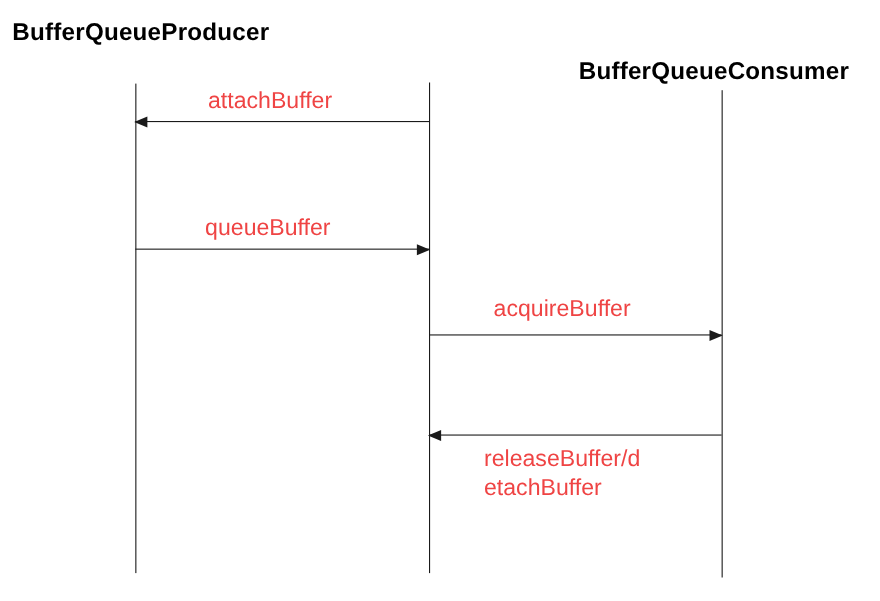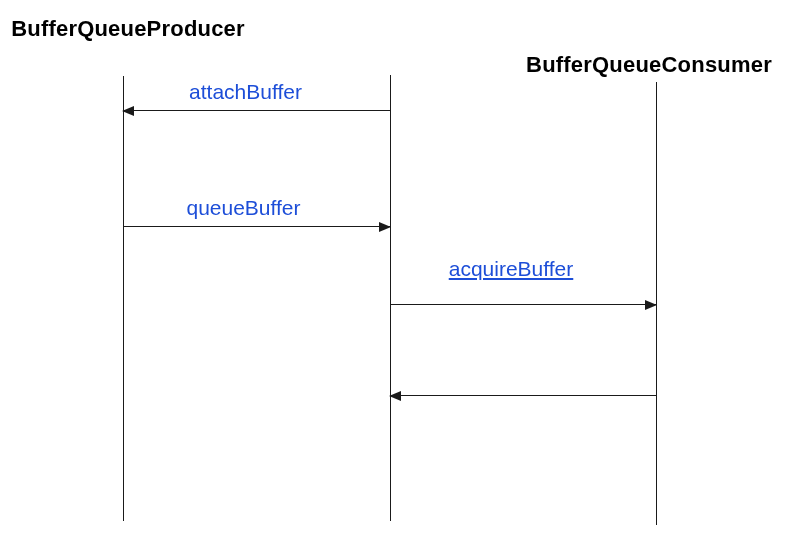--- a/index.html
+++ b/index.html
@@ -67,26 +67,26 @@
   .arrowhead.head-right {
     right: -1px;
     border-left: 12px solid #1a1a1a;
   }
 
   
   .msg-label {
     position: absolute;
     font-size: 21px;
     line-height: 26px;
-    color: #1d4ed8;
+    color: #ef4444;
     white-space: nowrap;
   }
   .lab1 { left: 112px; width: 267px; top: 79px;  text-align: center; }
   .lab2 { left: 110px; width: 267px; top: 195px; text-align: center; }
-  .lab3 { left: 378px; width: 266px; top: 256px; text-align: center; text-decoration: underline; }
+  .lab3 { left: 378px; width: 266px; top: 268px; text-align: center; }
   .lab4 { left: 440px; top: 405px; text-align: left; }
 </style>
 </head>
 <body>
 
 <div class="canvas">
 
   <div class="participant-label p-producer">BufferQueueProducer</div>
   <div class="participant-label p-consumer">BufferQueueConsumer</div>
 
@@ -105,14 +105,18 @@
   <div class="msg-label lab2">queueBuffer</div>
 
   <div class="msg-line m3">
     <div class="arrowhead head-right"></div>
   </div>
   <div class="msg-label lab3">acquireBuffer</div>
 
   <div class="msg-line m4">
     <div class="arrowhead head-left"></div>
   </div>
+  <div class="msg-label lab4">
+    <div>releaseBuffer/d</div>
+    <div>etachBuffer</div>
+  </div>
 
 </div>
 
 </body></html>

